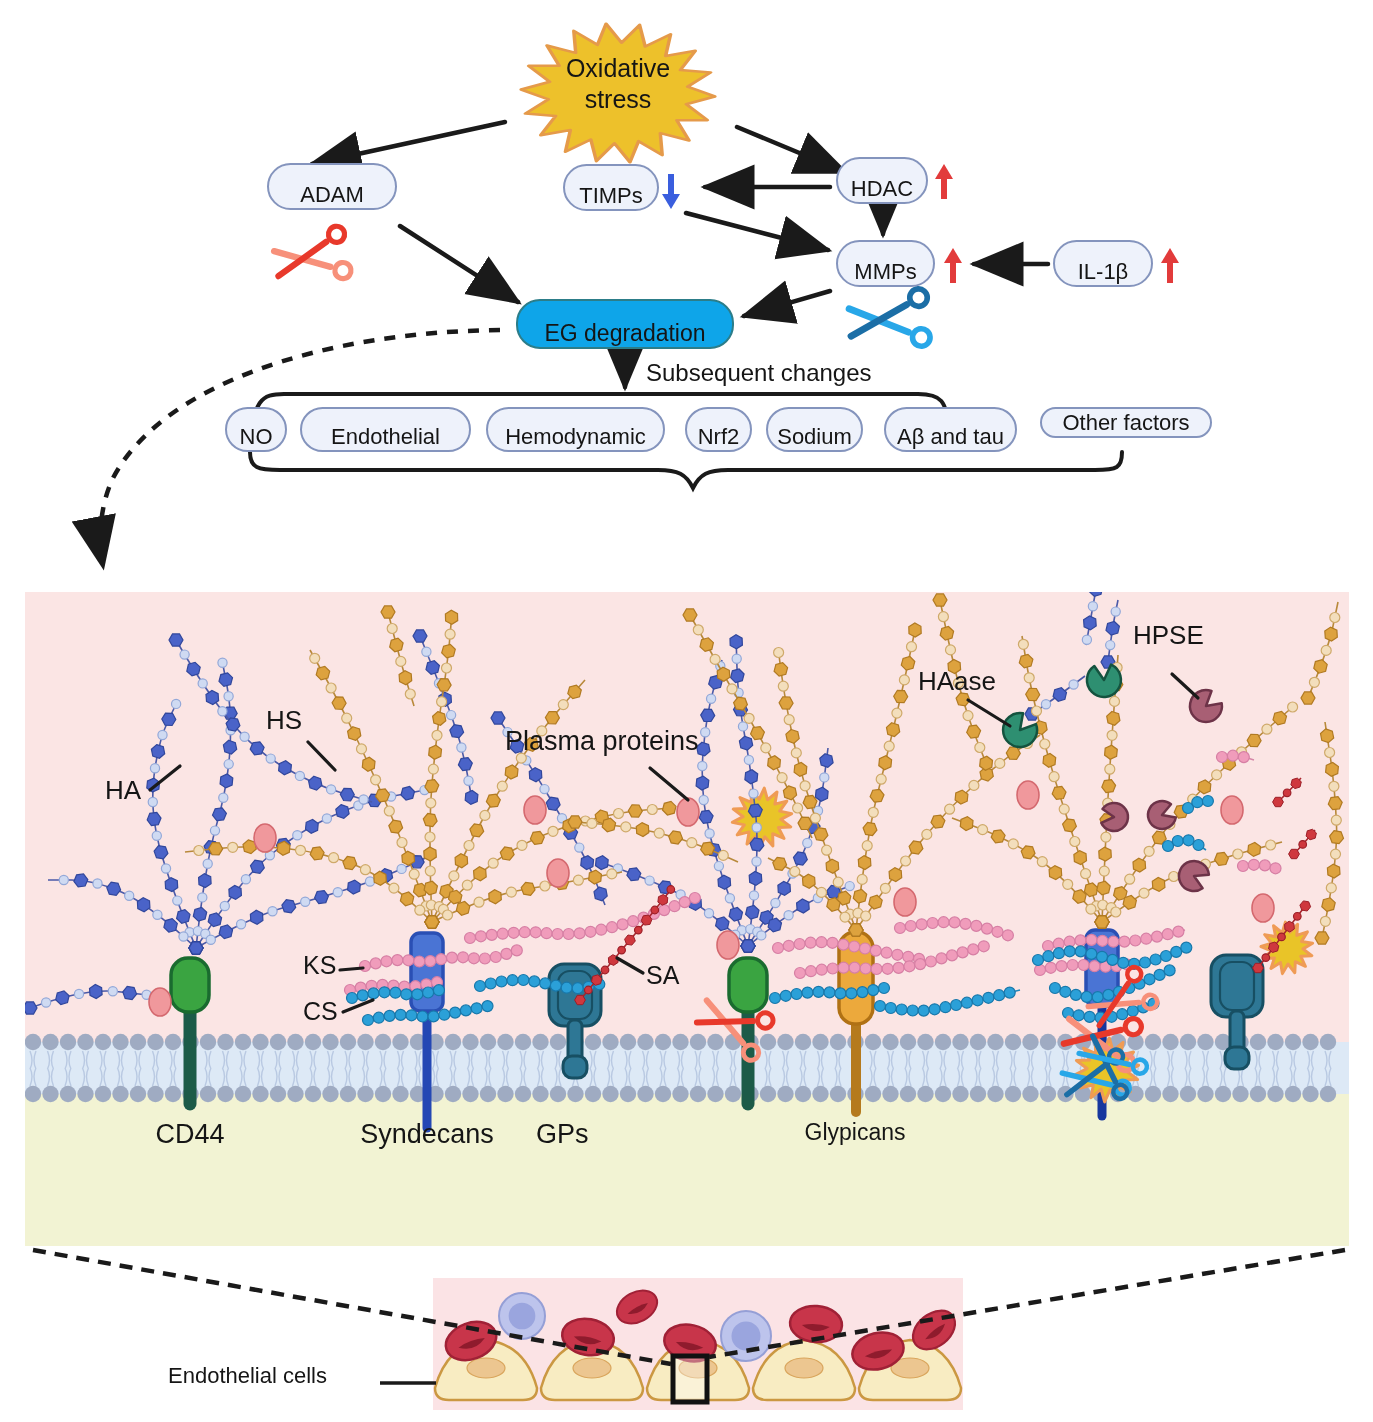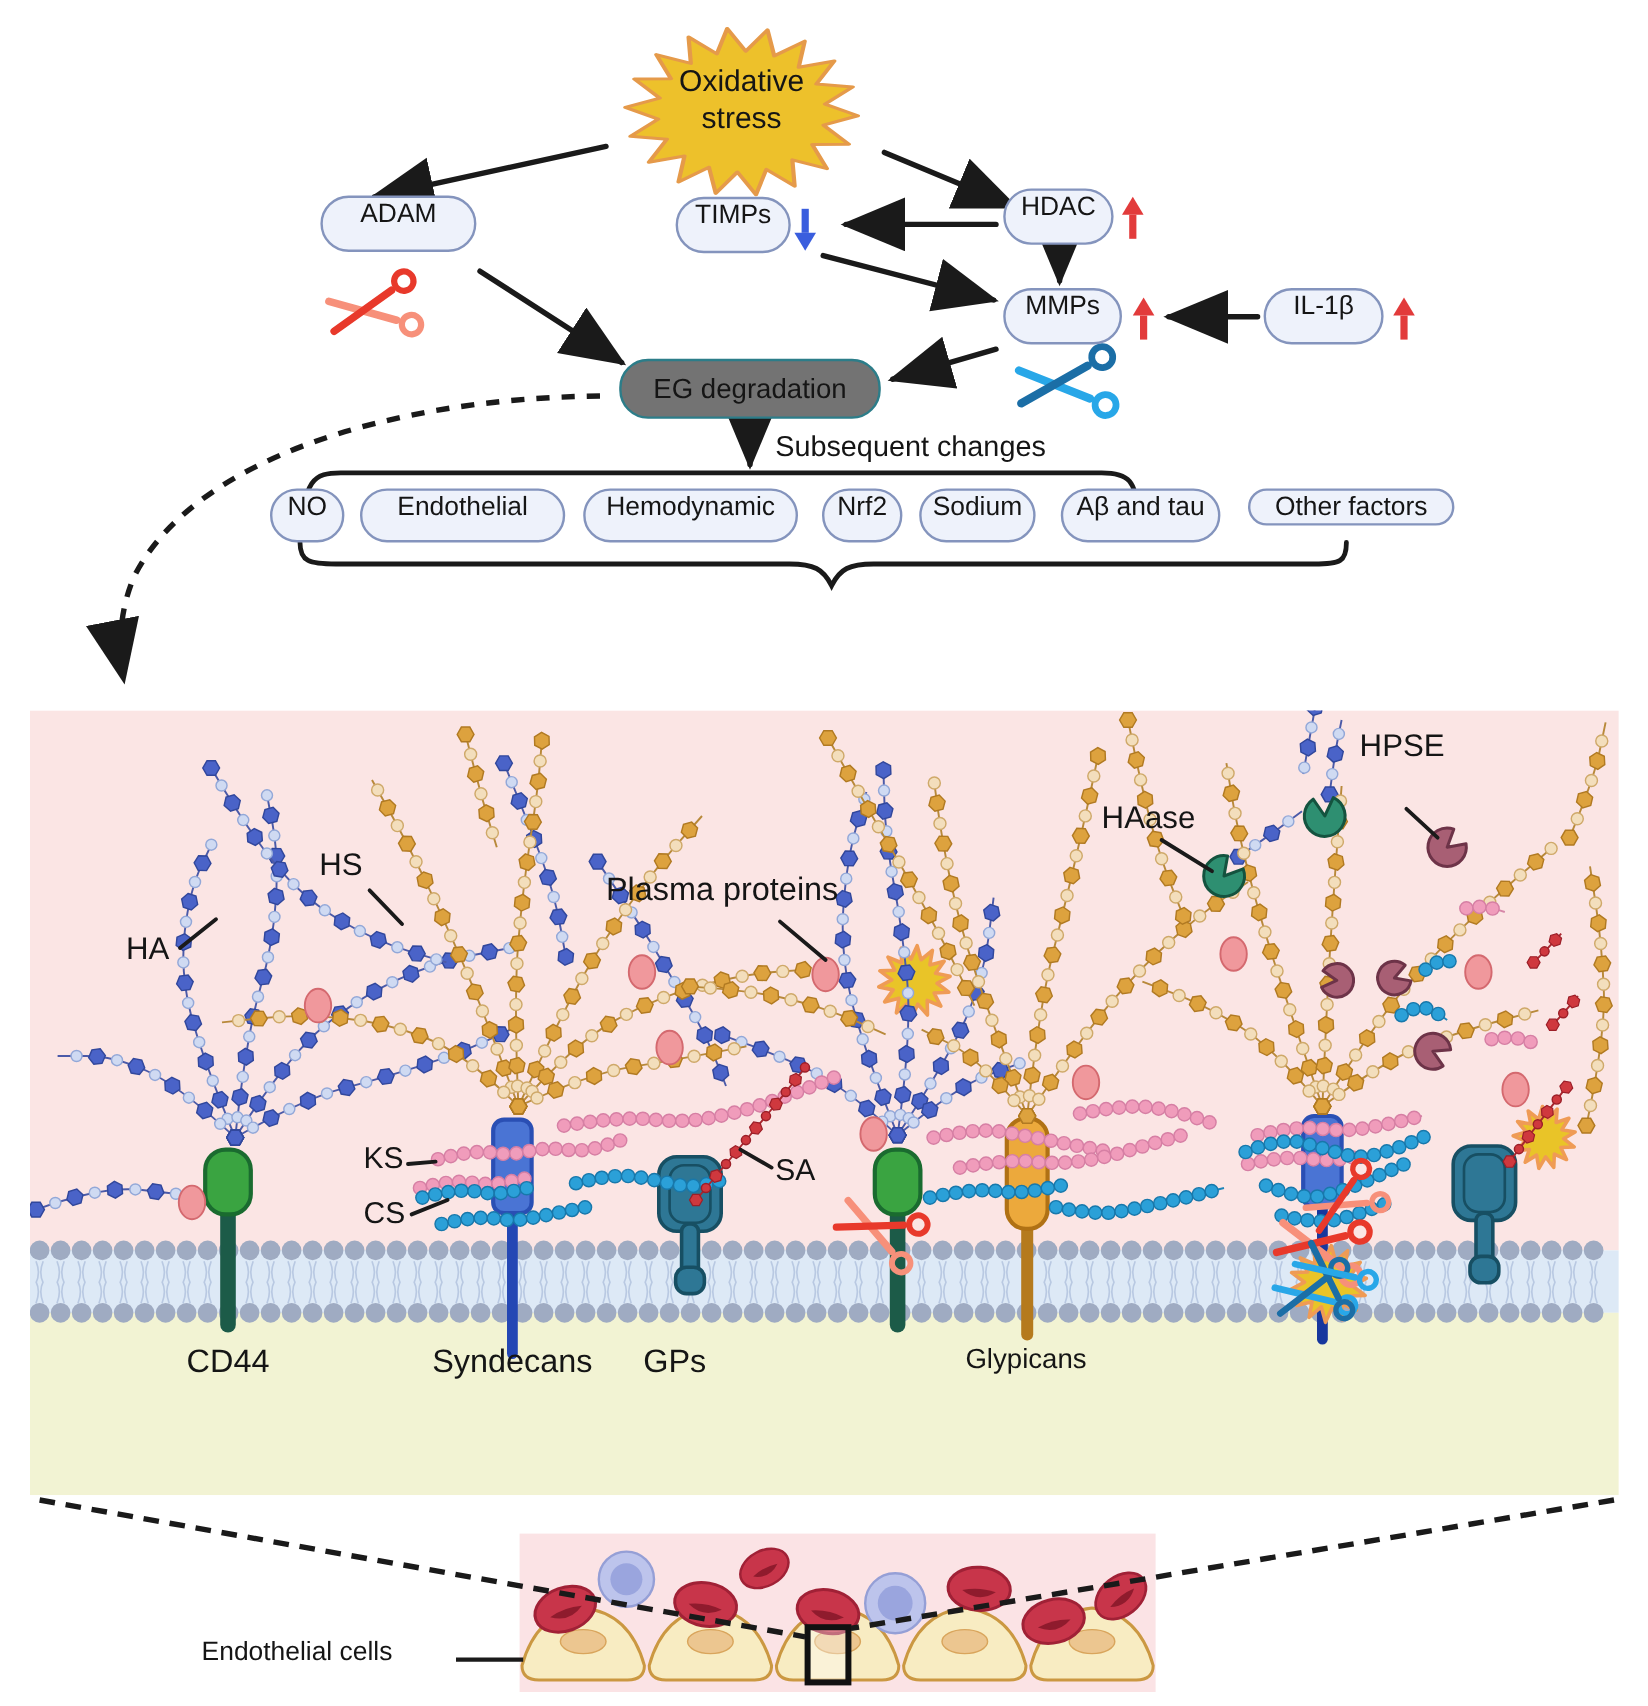--- a/index.html
+++ b/index.html
@@ -1,23 +1,23 @@
 <!DOCTYPE html>
 <html><head>
 <meta charset="utf-8">
 <style>
   html,body{margin:0;padding:0;background:#fff;}
   .stage{position:relative;width:1373px;height:1422px;background:#ffffff;
          font-family:"Liberation Sans",sans-serif;color:#151515;overflow:hidden;}
   svg{position:absolute;left:0;top:0;}
   .pill{position:absolute;box-sizing:border-box;height:47px;border:2.5px solid #8494bd;
-        background:#eef2fb;border-radius:24px;display:flex;align-items:flex-start;
+        background:#eef2fb;border-radius:24px;display:flex;align-items:flex-end;
         justify-content:center;font-size:22px;z-index:3;white-space:nowrap;}
   .cyanbox{position:absolute;box-sizing:border-box;border:2.5px solid #2c7d89;
-        background:#737373;border-radius:24px;display:flex;align-items:center;
+        background:#0ea5e9;border-radius:24px;display:flex;align-items:flex-end;
         justify-content:center;font-size:23px;z-index:3;white-space:nowrap;}
   .lbl{position:absolute;z-index:4;white-space:nowrap;font-size:26px;color:#151515;}
   .starText{position:absolute;left:538px;top:53px;width:160px;text-align:center;
         font-size:25px;line-height:31px;z-index:3;}
 </style>
 </head>
 <body>
 
 <div class="stage">
 
@@ -1301,21 +1301,21 @@
       <line x1="1172" y1="674" x2="1198" y2="698" stroke="#1a1a1a" stroke-width="3.2" stroke-linecap="round"></line>
       <line x1="340" y1="970" x2="363" y2="968" stroke="#1a1a1a" stroke-width="3.2" stroke-linecap="round"></line>
       <line x1="343" y1="1012" x2="373" y2="1000" stroke="#1a1a1a" stroke-width="3.2" stroke-linecap="round"></line>
       <line x1="643" y1="973" x2="617" y2="958" stroke="#1a1a1a" stroke-width="3.2" stroke-linecap="round"></line>
     </svg>
 
   <div class="lbl" style="left:105px;top:775px">HA</div>
   <div class="lbl" style="left:266px;top:705px">HS</div>
   <div class="lbl" style="left:505px;top:726px;font-size:27px">Plasma proteins</div>
   <div class="lbl" style="left:918px;top:666px">HAase</div>
-  <div class="lbl" style="left:1133px;top:606px">HPSE</div>
+  <div class="lbl" style="left:1133px;top:620px">HPSE</div>
   <div class="lbl" style="left:303px;top:951px;font-size:25px">KS</div>
   <div class="lbl" style="left:303px;top:997px;font-size:25px">CS</div>
   <div class="lbl" style="left:646px;top:961px;font-size:25px">SA</div>
 
   <div class="lbl" style="left:140px;top:1119px;width:100px;text-align:center;font-size:27px">CD44</div>
   <div class="lbl" style="left:342px;top:1119px;width:170px;text-align:center;font-size:27px">Syndecans</div>
   <div class="lbl" style="left:536px;top:1119px;width:70px;font-size:27px">GPs</div>
   <div class="lbl" style="left:775px;top:1119px;width:160px;text-align:center;font-size:23px">Glypicans</div>
 
   <svg id="vesselsvg" style="left:0;top:1246px" width="1373" height="176" viewBox="0 1246 1373 176">

